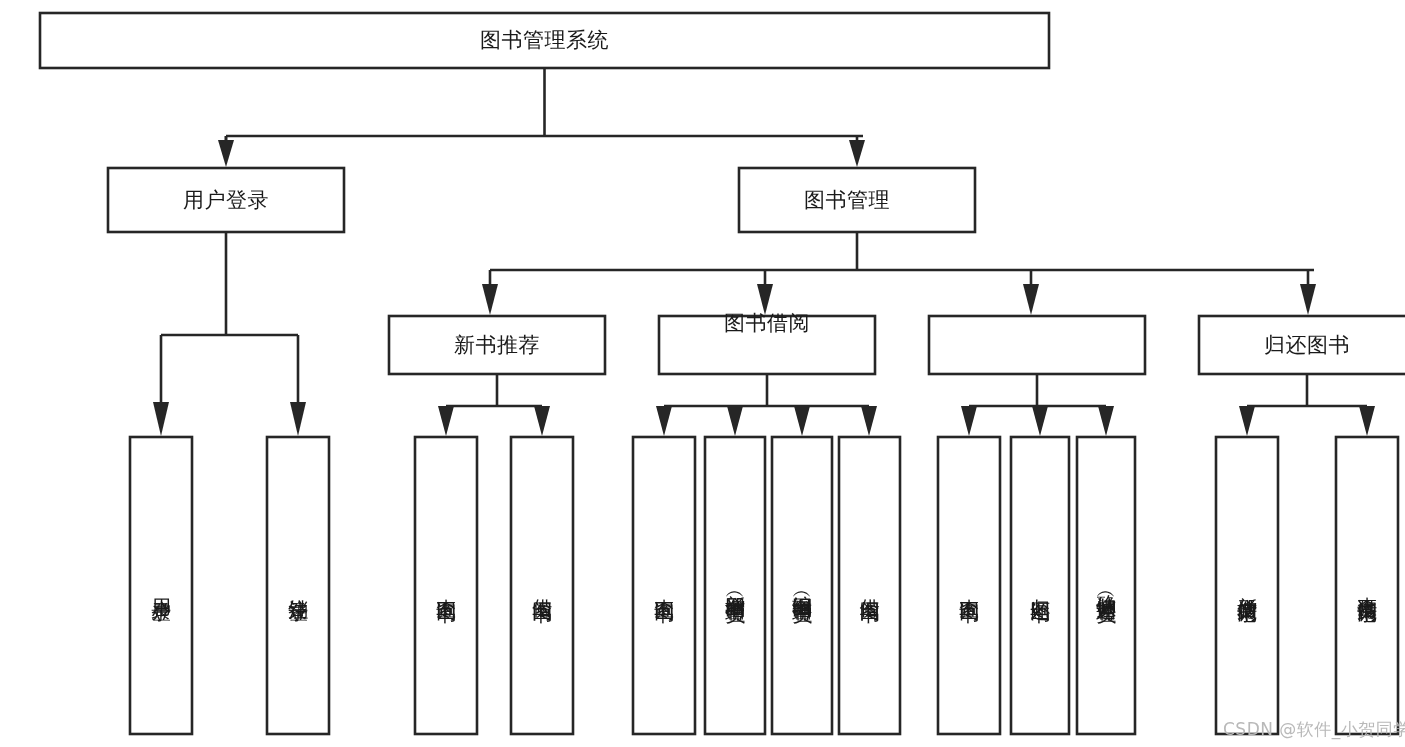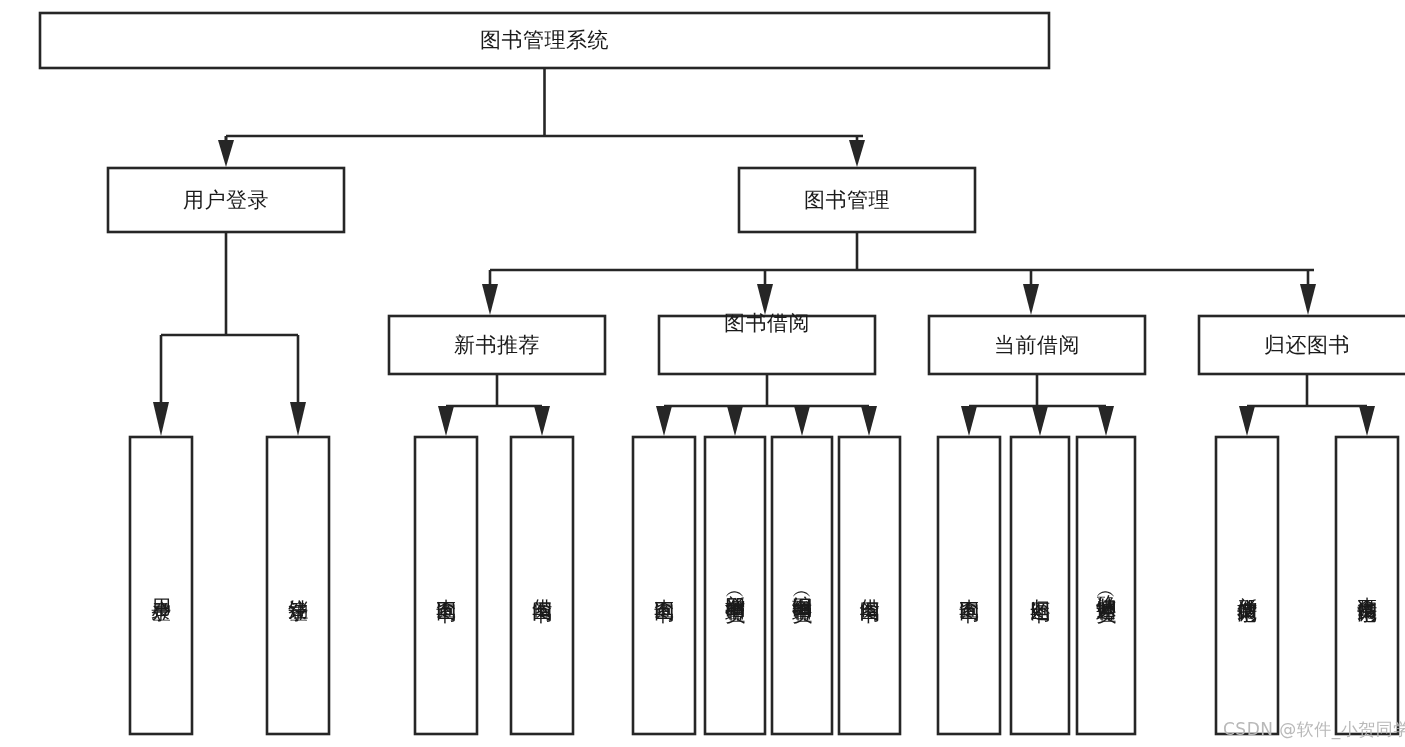--- a/index.html
+++ b/index.html
@@ -167,21 +167,20 @@
   <div class="node-label" style="left:13px; top:13px; width:1009px; height:55px;">图书管理系统</div>
 
   <div class="node-label" style="left:81px; top:168px; width:236px; height:64px;">用户登录</div>
 
   <div class="node-label" style="left:712px; top:168px; width:216px; height:64px;">图书管理</div>
 
   <div class="node-label" style="left:362px; top:316px; width:216px; height:58px;font-family:Liberation Serif, serif;">新书推荐</div>
 
   <div class="node-label" style="left:632px; top:303px; width:216px; height:41px;font-family:Liberation Serif, serif;">图书借阅</div>
 
-  <div class="node-label" style="left:902px; top:316px; width:216px; height:58px;">当前借阅</div>
 
   <div class="node-label" style="left:1172px; top:316px; width:216px; height:58px;">归还图书</div>
 
   <div class="node-label vertical" style="left:103px; top:437px; width:62px; height:297px;">用户登录</div>
 
   <div class="node-label vertical" style="left:240px; top:437px; width:62px; height:297px;">注销登录</div>
 
   <div class="node-label vertical" style="left:388px; top:437px; width:62px; height:297px;">查询图书</div>
 
   <div class="node-label vertical" style="left:484px; top:437px; width:62px; height:297px;">借阅图书</div>

